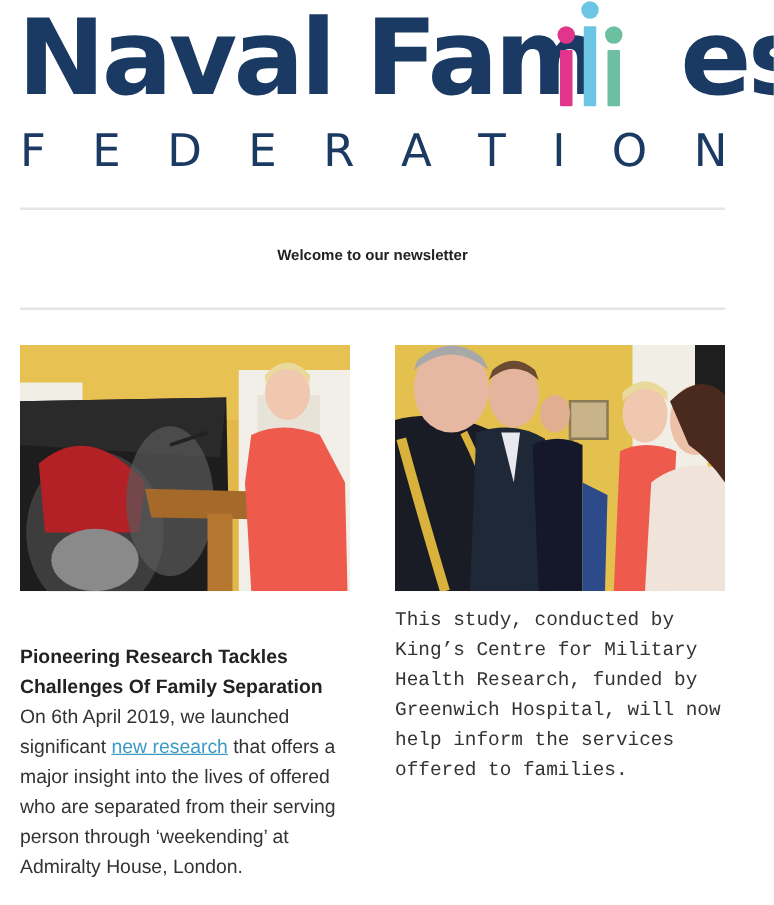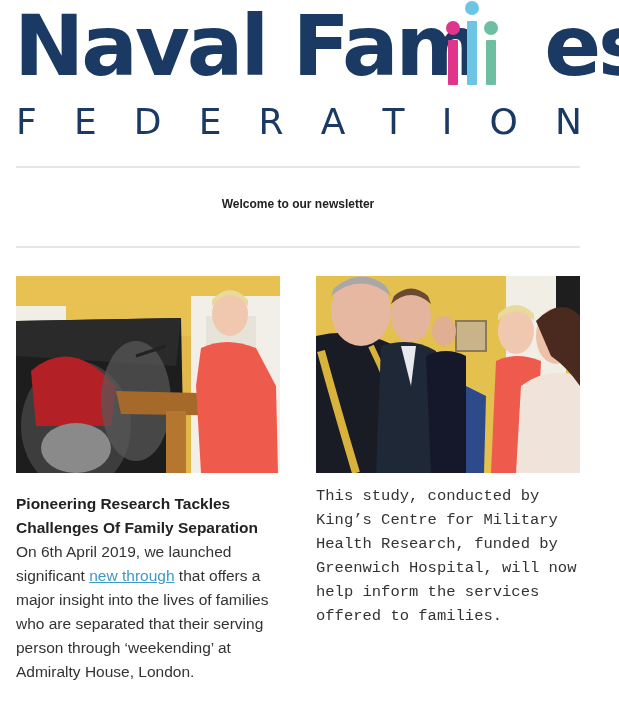--- a/index.html
+++ b/index.html
@@ -93,20 +93,20 @@
     <path d="M180 85 Q200 75 225 85 L220 197 L175 197 Z" fill="#ee5b4d"></path>
     <ellipse cx="200" cy="55" rx="18" ry="23" fill="#f0c8b0"></ellipse>
     <path d="M182 45 Q200 25 218 45 L218 38 Q200 20 182 38 Z" fill="#e9d99a"></path>
     <path d="M205 110 Q230 90 264 100 L264 197 L200 197 Z" fill="#f0e4da"></path>
     <ellipse cx="240" cy="60" rx="20" ry="28" fill="#edc1a8"></ellipse>
     <path d="M220 45 Q245 20 264 40 L264 110 Q250 90 235 80 Z" fill="#4a2a1e"></path>
     <path d="M150 110 L170 120 L168 197 L150 197 Z" fill="#2d4a8a"></path>
   </svg>
 </div>
 
-<div class="col-text" style="left:16px;">
+<div class="col-text" style="left:16px;margin-top:22px;">
   <div class="headline">Pioneering Research Tackles Challenges Of Family Separation</div>
-  <div><span>On 6th April 2019, we launched significant </span><a href="#">new through</a><span> that offers a major insight into the lives of families who are separated that their serving person through ‘weekending’ at Admiralty House, London.</span></div>
+  <div><span>On 6th April 2019, we launched significant </span><a href="#">new research</a><span> that offers a major insight into the lives of offered who are separated from their serving person through ‘weekending’ at Admiralty House, London.</span></div>
 </div>
 
 <div class="col-text" style="left:316px; width:266px; top:484px;font-family:Liberation Mono, monospace;">
   <div>This study, conducted by King’s Centre for Military Health Research, funded by Greenwich Hospital, will now help inform the services offered to families.</div>
 </div>
 
 </body></html>

